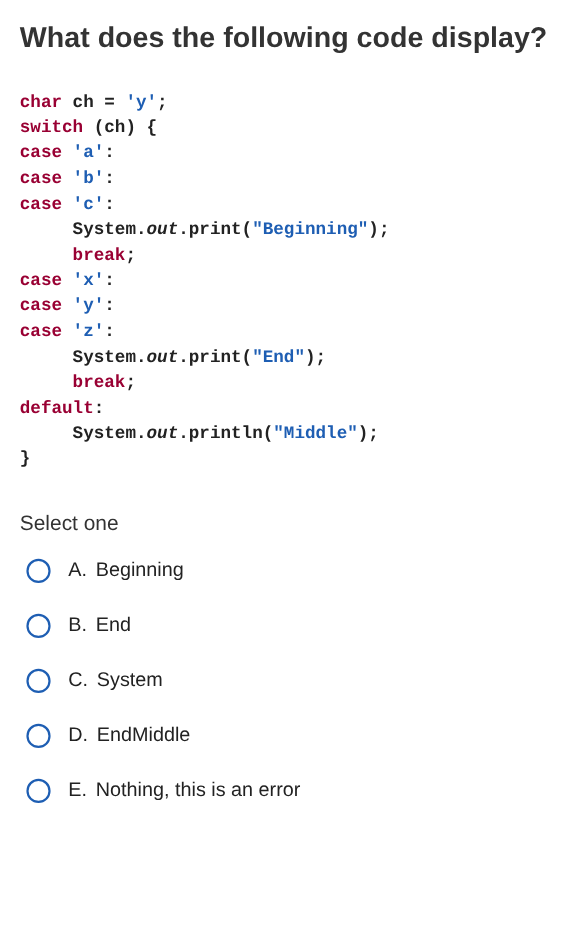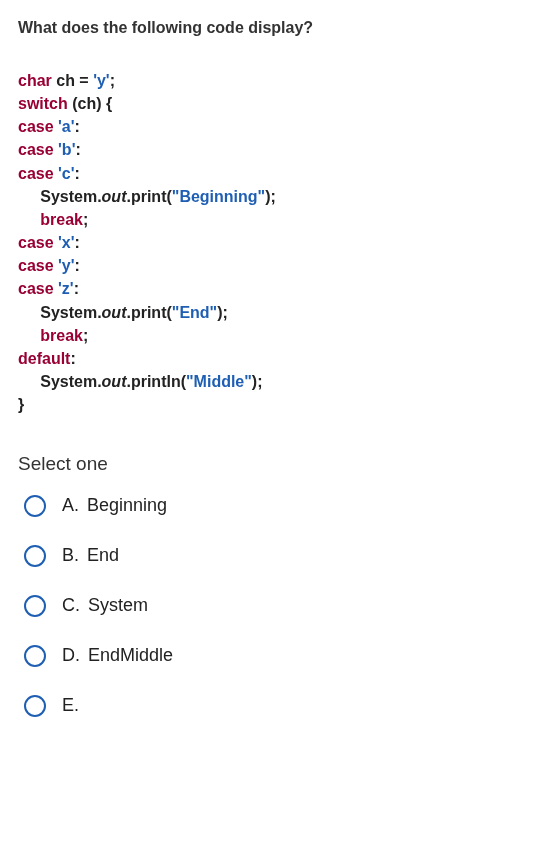--- a/index.html
+++ b/index.html
@@ -8,28 +8,28 @@
       box-sizing: border-box;
     }
     body {
       font-family: Arial, Helvetica, sans-serif;
       background: #ffffff;
       padding: 18px;
       width: 534px;
       color: #222;
     }
     .question-title {
-      font-size: 16px;
+      font-size: 26px;
       font-weight: bold;
       color: #333;
       margin-bottom: 30px;
       line-height: 1.3;
     }
     .code-block {
-      font-family: Liberation Sans, sans-serif;
+      font-family: Liberation Mono, monospace;
       font-size: 16px;
       line-height: 1.45;
       white-space: pre;
       margin-bottom: 30px;
       font-weight: bold;
     }
     .kw-maroon {
       color: #990033;
       font-weight: bold;
     }
@@ -126,15 +126,16 @@
     <div class="radio"></div>
     <div class="option-label">
       <span>D.</span>
       <span>EndMiddle</span>
     </div>
   </div>
   <div class="option">
     <div class="radio"></div>
     <div class="option-label">
       <span>E.</span>
+      <span>Nothing, this is an error</span>
     </div>
   </div>
 </div>
 
 </body></html>

